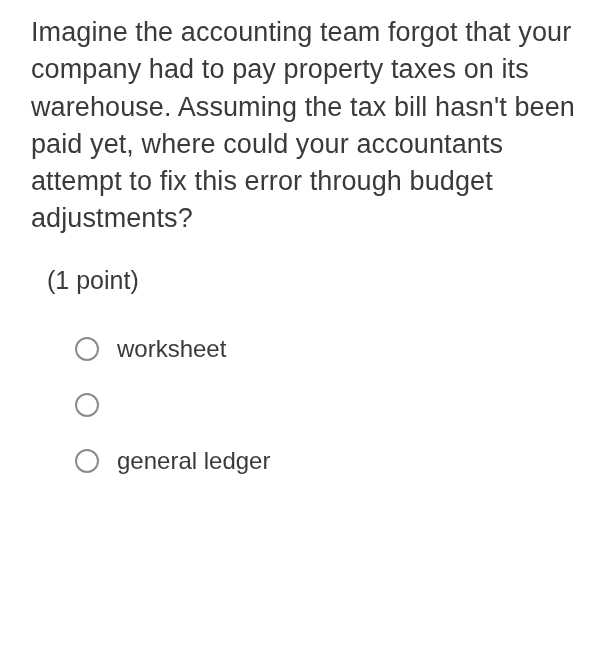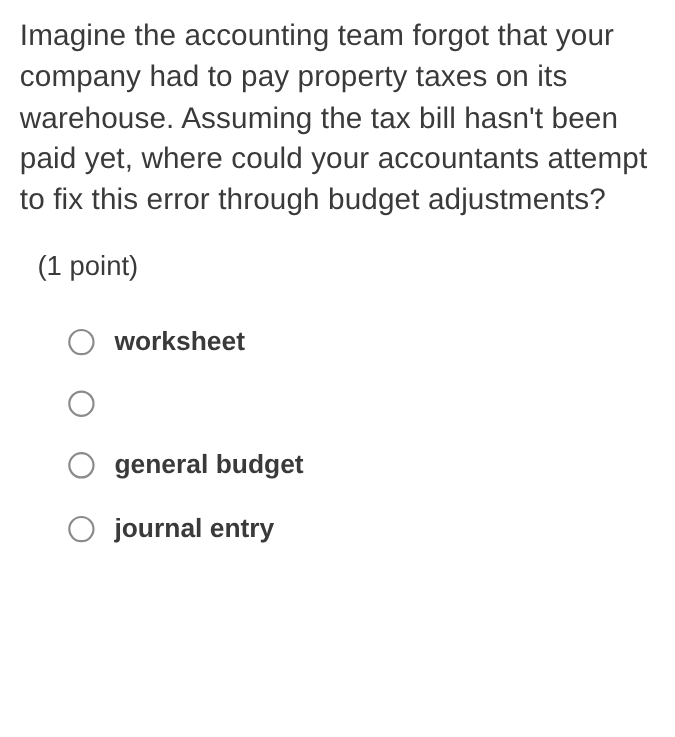--- a/index.html
+++ b/index.html
@@ -7,20 +7,21 @@
     padding: 0;
     width: 614px;
     height: 670px;
     background: #ffffff;
     font-family: Arial, Helvetica, sans-serif;
     color: #393939;
   }
   .wrap {
     padding: 14px 16px 20px 18px;
     box-sizing: border-box;
+    margin-left: 13px;
   }
   .question {
     font-size: 27px;
     line-height: 1.38;
     letter-spacing: 0.1px;
     color: #3a3a3a;
     margin-bottom: 28px;
   }
   .points {
     font-size: 25px;
@@ -29,21 +30,20 @@
     margin-bottom: 40px;
   }
   .options {
     padding-left: 44px;
   }
   .option {
     display: flex;
     align-items: center;
     margin-bottom: 30px;
     cursor: pointer;
-    font-weight: bold;
   }
   .radio {
     width: 24px;
     height: 24px;
     border: 2px solid #8b8b8b;
     border-radius: 50%;
     box-sizing: border-box;
     flex: 0 0 auto;
     margin-right: 18px;
     background: #fff;
@@ -68,22 +68,18 @@
       <span class="radio"></span>
       <span class="opt-label">worksheet</span>
     </div>
 
     <div class="option">
       <span class="radio"></span>
     </div>
 
     <div class="option">
       <span class="radio"></span>
-      <span class="opt-label">general budget</span>
+      <span class="opt-label">general ledger</span>
     </div>
 
-    <div class="option">
-      <span class="radio"></span>
-      <span class="opt-label">journal entry</span>
-    </div>
 
   </div>
 </div>
 
 </body></html>

